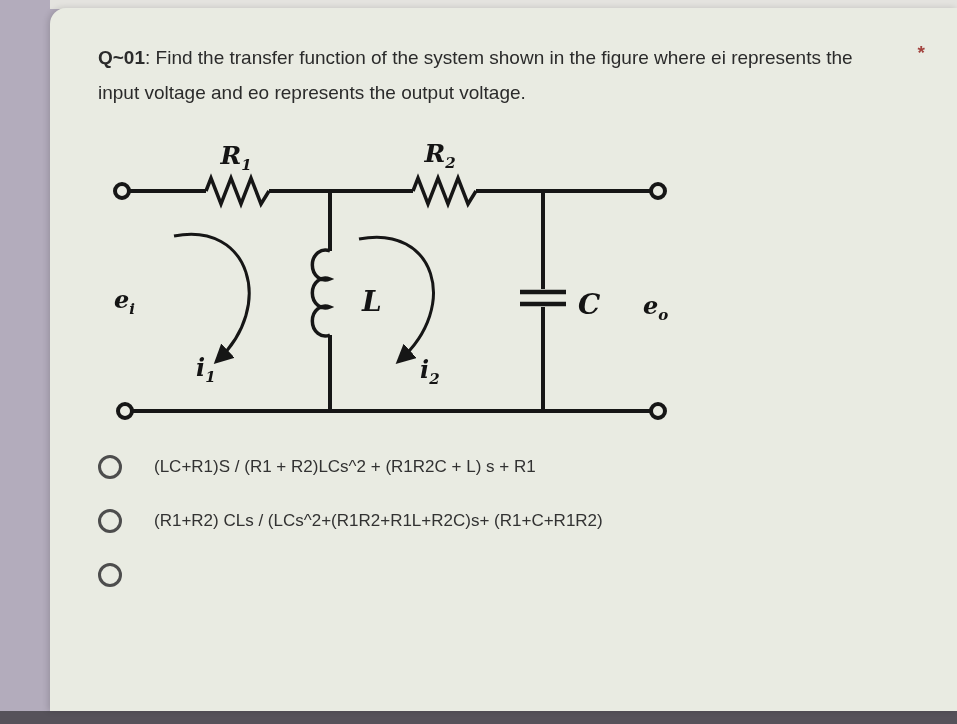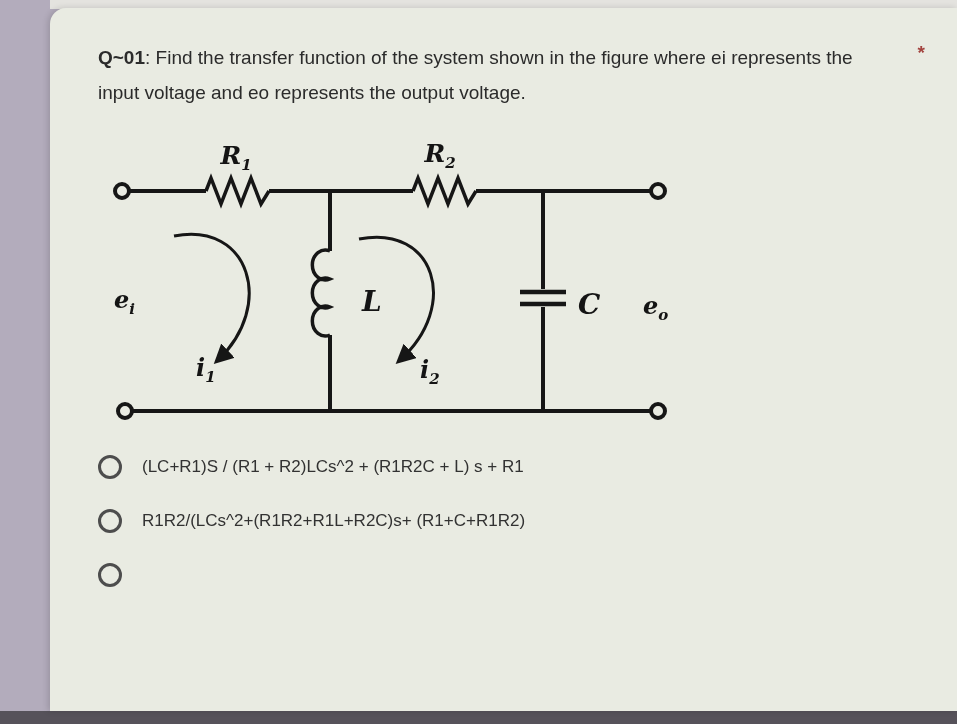--- a/index.html
+++ b/index.html
@@ -18,21 +18,21 @@
   .circuit .ink{stroke:#161616;fill:none;}
   .circuit text{fill:#141414;font-family:"DejaVu Serif",serif;font-style:italic;font-weight:bold;}
   .circuit .sub{font-size:15px;}
   .options{margin-top:4px;}
   .opt{display:flex;align-items:center;height:54px;cursor:pointer;}
   .radio{flex:0 0 auto;width:18px;height:18px;border:3px solid #4d4d4d;border-radius:50%;
          display:flex;align-items:center;justify-content:center;}
   .dot{display:none;width:11px;height:11px;border-radius:50%;background:#3f2fa0;}
   .opt.selected .radio{border-color:#6154b4;}
   .opt.selected .dot{display:block;}
-  .opt-label{margin-left:20px;font-size:17px;color:#323232;}
+  .opt-label{margin-left:32px;font-size:17px;color:#323232;}
 </style>
 </head>
 <body>
 
 <div class="page">
   <div class="top-strip"></div>
   <div class="bottom-strip"></div>
 
   <div class="card">
 
@@ -83,21 +83,21 @@
       <text x="320" y="242" font-size="24"><tspan>i</tspan><tspan class="sub" dy="6">2</tspan></text>
     </svg>
 
     <div class="options">
       <div class="opt">
         <span class="radio"></span>
         <span class="opt-label">(LC+R1)S / (R1 + R2)LCs^2 + (R1R2C + L) s + R1</span>
       </div>
       <div class="opt">
         <span class="radio"></span>
-        <span class="opt-label">R1R2/(LCs^2+(R1R2+R1L+R2C)s+ (R1+C+R1R2)</span>
+        <span class="opt-label">(R1+R2) CLs / (LCs^2+(R1R2+R1L+R2C)s+ (R1+C+R1R2)</span>
       </div>
       <div class="opt">
         <span class="radio"></span>
       </div>
     </div>
 
   </div>
 </div>
 
 </body></html>

